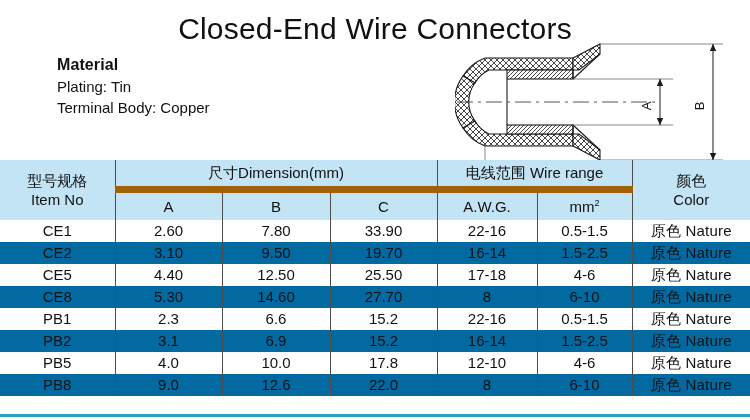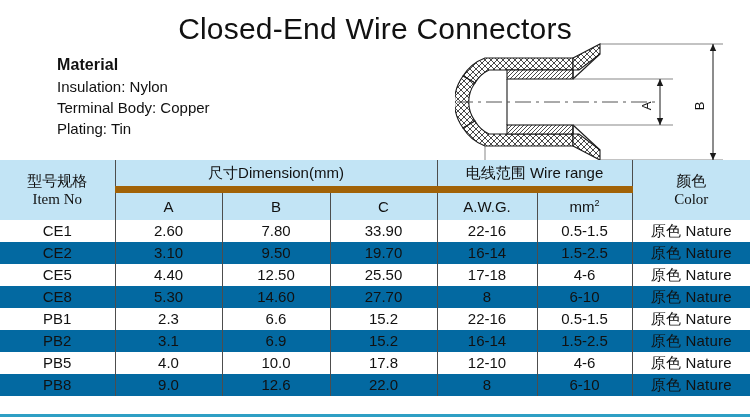--- a/index.html
+++ b/index.html
@@ -88,21 +88,20 @@
   thead .hrow-bot th {
     height: 27px;
     background: #c2e4f5;
     font-size: 15px;
   }
   thead th.group {
     border-bottom: 7px solid #a16207;
   }
   thead th.merged {
     border-bottom: none;
-    font-family: Liberation Serif, serif;
   }
   
   .table-top-rule {
     position: absolute;
     left: 0;
     top: 160px;
     width: 750px;
     height: 3px;
     background: #2f9fc4;
   }
@@ -135,23 +134,22 @@
 </style>
 </head>
 <body>
 
 <div class="title">Closed-End Wire Connectors</div>
 
 <div class="upper">
 
   <div class="material-block">
     <div class="mat-head">Material</div>
-    <div class="mat-line">Insulation: Nylon</div>
+    <div class="mat-line">Plating: Tin</div>
     <div class="mat-line">Terminal Body: Copper</div>
-    <div class="mat-line">Plating: Tin</div>
   </div>
 
   <div class="drawing">
     <svg width="295" height="160" viewBox="0 0 295 160" xmlns="http://www.w3.org/2000/svg">
       <defs>
 
         <pattern id="xhatch" width="6" height="6" patternUnits="userSpaceOnUse">
           <rect width="6" height="6" fill="#ffffff"></rect>
           <path d="M0,0 L6,6 M6,0 L0,6" stroke="#1a1a1a" stroke-width="0.8"></path>
         </pattern>

